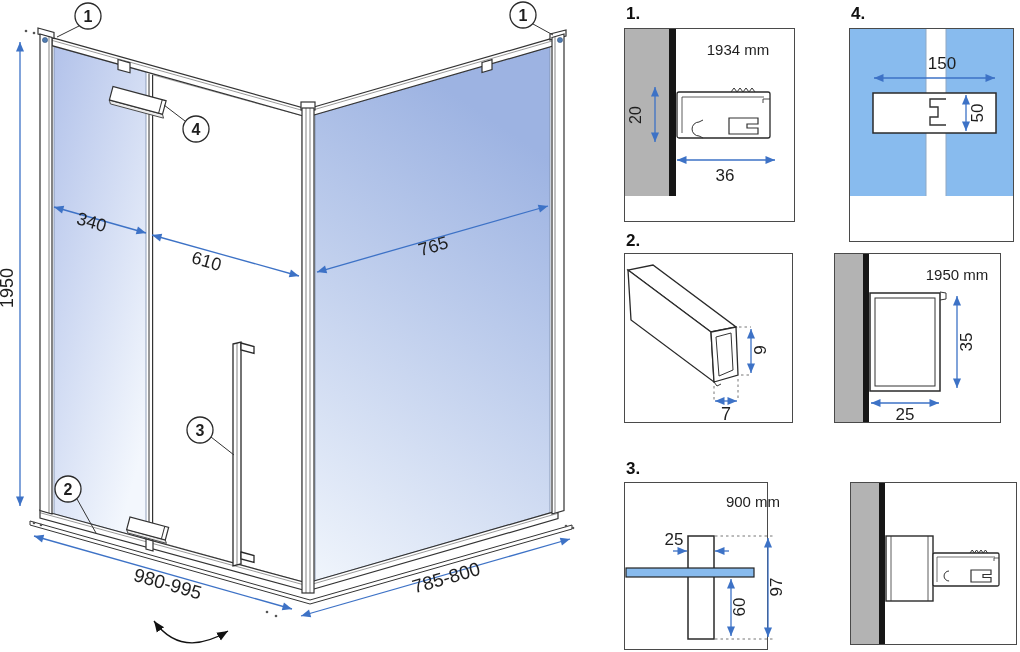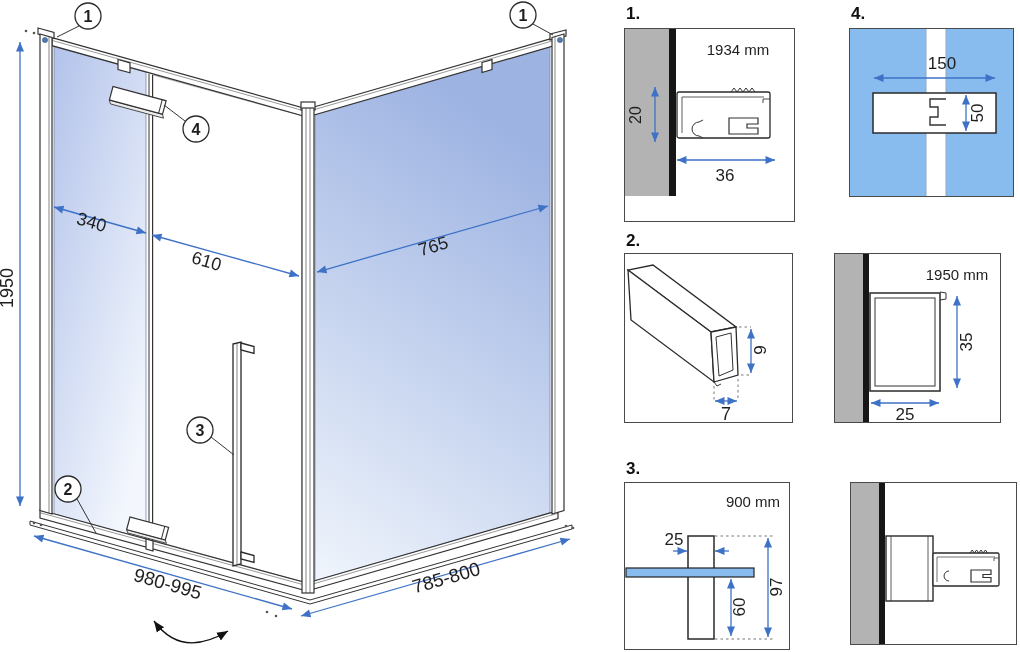--- a/index.html
+++ b/index.html
@@ -188,21 +188,21 @@
       <path class="outline" d="M53,32 h29 v6 h-11 v4 h11 v6 h-29 z"></path>
       <path class="thin" style="stroke-width:0.9" d="M94,13 h-7 v4"></path>
     </g>
     <line class="dimline" x1="30" y1="58" x2="30" y2="113" marker-start="url(#ab)" marker-end="url(#ab)"></line>
     <text transform="translate(16,86) rotate(-90)" text-anchor="middle" font-size="16">20</text>
     <line class="dimline" x1="52" y1="131" x2="150" y2="131" marker-start="url(#ab)" marker-end="url(#ab)"></line>
     <text x="100" y="152" text-anchor="middle" font-size="17">36</text>
   </svg>
 </div>
 
-<div class="panel" style="left:849px;top:28px;width:165px;height:169px">
+<div class="panel" style="left:849px;top:28px;width:165px;height:214px">
   <svg width="163" height="167" viewBox="0 0 163 167">
     <rect x="0" y="0" width="163" height="167" fill="#88bbee"></rect>
     <g>
       <rect x="76" y="0" width="20" height="167" fill="#fff"></rect>
       <line x1="76" y1="0" x2="76" y2="167" stroke="#8fa8c4" stroke-width="1"></line>
       <line x1="96" y1="0" x2="96" y2="167" stroke="#8fa8c4" stroke-width="1"></line>
     </g>
     <rect class="outline2" x="23" y="64" width="123" height="40" style="stroke-width:1.5"></rect>
     <path class="thin" style="stroke-width:1.4" d="M96,70 H80 V78 H88 V88 H80 V96 H96"></path>
     <line class="dimline" x1="24" y1="49" x2="145" y2="49" marker-start="url(#ab)" marker-end="url(#ab)"></line>
@@ -242,21 +242,21 @@
       <rect class="thin" x="40" y="44" width="60" height="88"></rect>
       <path class="thin" d="M105,38 l6,1 v6 l-6,1"></path>
     </g>
     <line class="dimline" x1="122" y1="42" x2="122" y2="134" marker-start="url(#ab)" marker-end="url(#ab)"></line>
     <text transform="translate(137,88) rotate(-90)" text-anchor="middle" font-size="17">35</text>
     <line class="dimline" x1="36" y1="149" x2="104" y2="149" marker-start="url(#ab)" marker-end="url(#ab)"></line>
     <text x="70" y="166" text-anchor="middle" font-size="17">25</text>
   </svg>
 </div>
 
-<div class="panel" style="left:624px;top:482px;width:166px;height:168px">
+<div class="panel" style="left:624px;top:482px;width:144px;height:168px">
   <svg width="167" height="166" viewBox="0 0 167 166">
     <text x="128" y="24" text-anchor="middle" font-size="15">900 mm</text>
     <rect class="outline2" x="63" y="53" width="26" height="103" style="stroke-width:1.5"></rect>
     <rect x="1" y="85" width="128" height="9" fill="#88bbee" stroke="#222" stroke-width="1.2"></rect>
     <line class="dimline" x1="48" y1="68" x2="62" y2="68" marker-end="url(#ab)"></line>
     <line class="dimline" x1="104" y1="68" x2="90" y2="68" marker-end="url(#ab)"></line>
     <text x="49" y="62" text-anchor="middle" font-size="17">25</text>
     <line class="dashed" x1="90" y1="53" x2="148" y2="53"></line>
     <line class="dashed" x1="90" y1="156" x2="148" y2="156"></line>
     <line class="dimline" x1="106" y1="96" x2="106" y2="153" marker-start="url(#ab)" marker-end="url(#ab)"></line>

